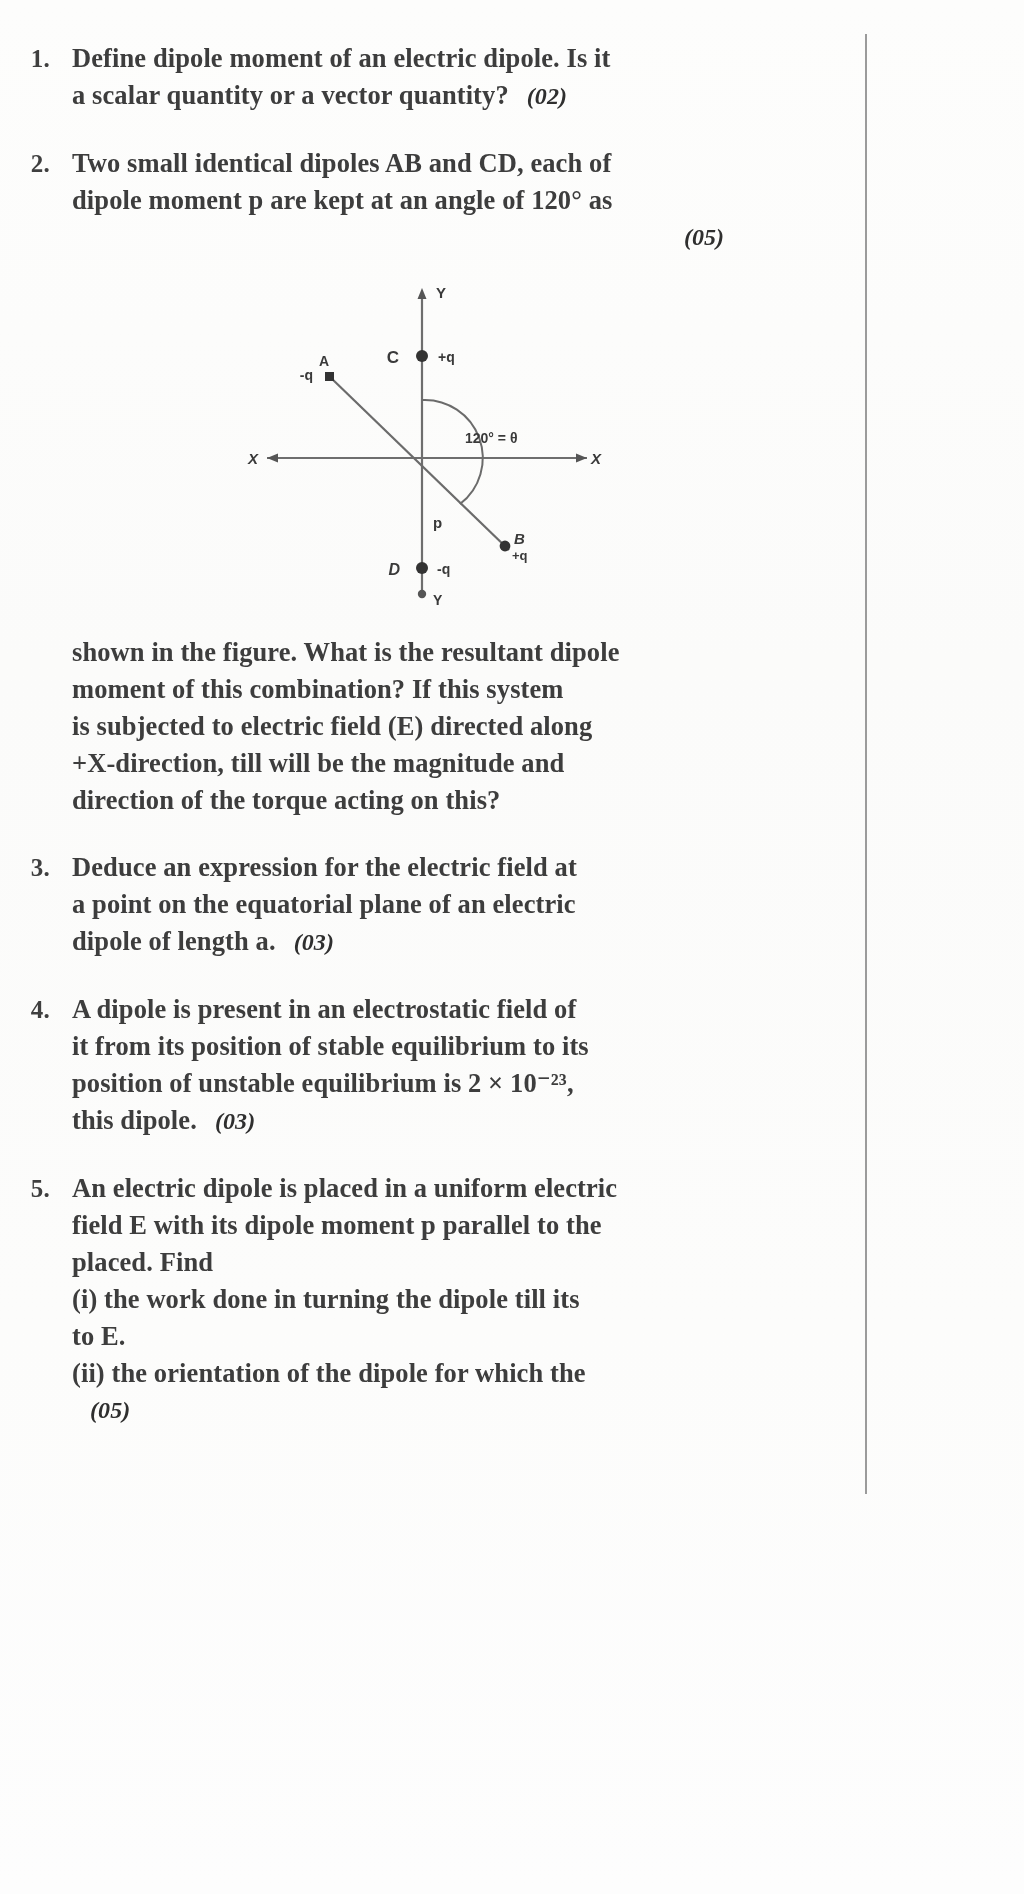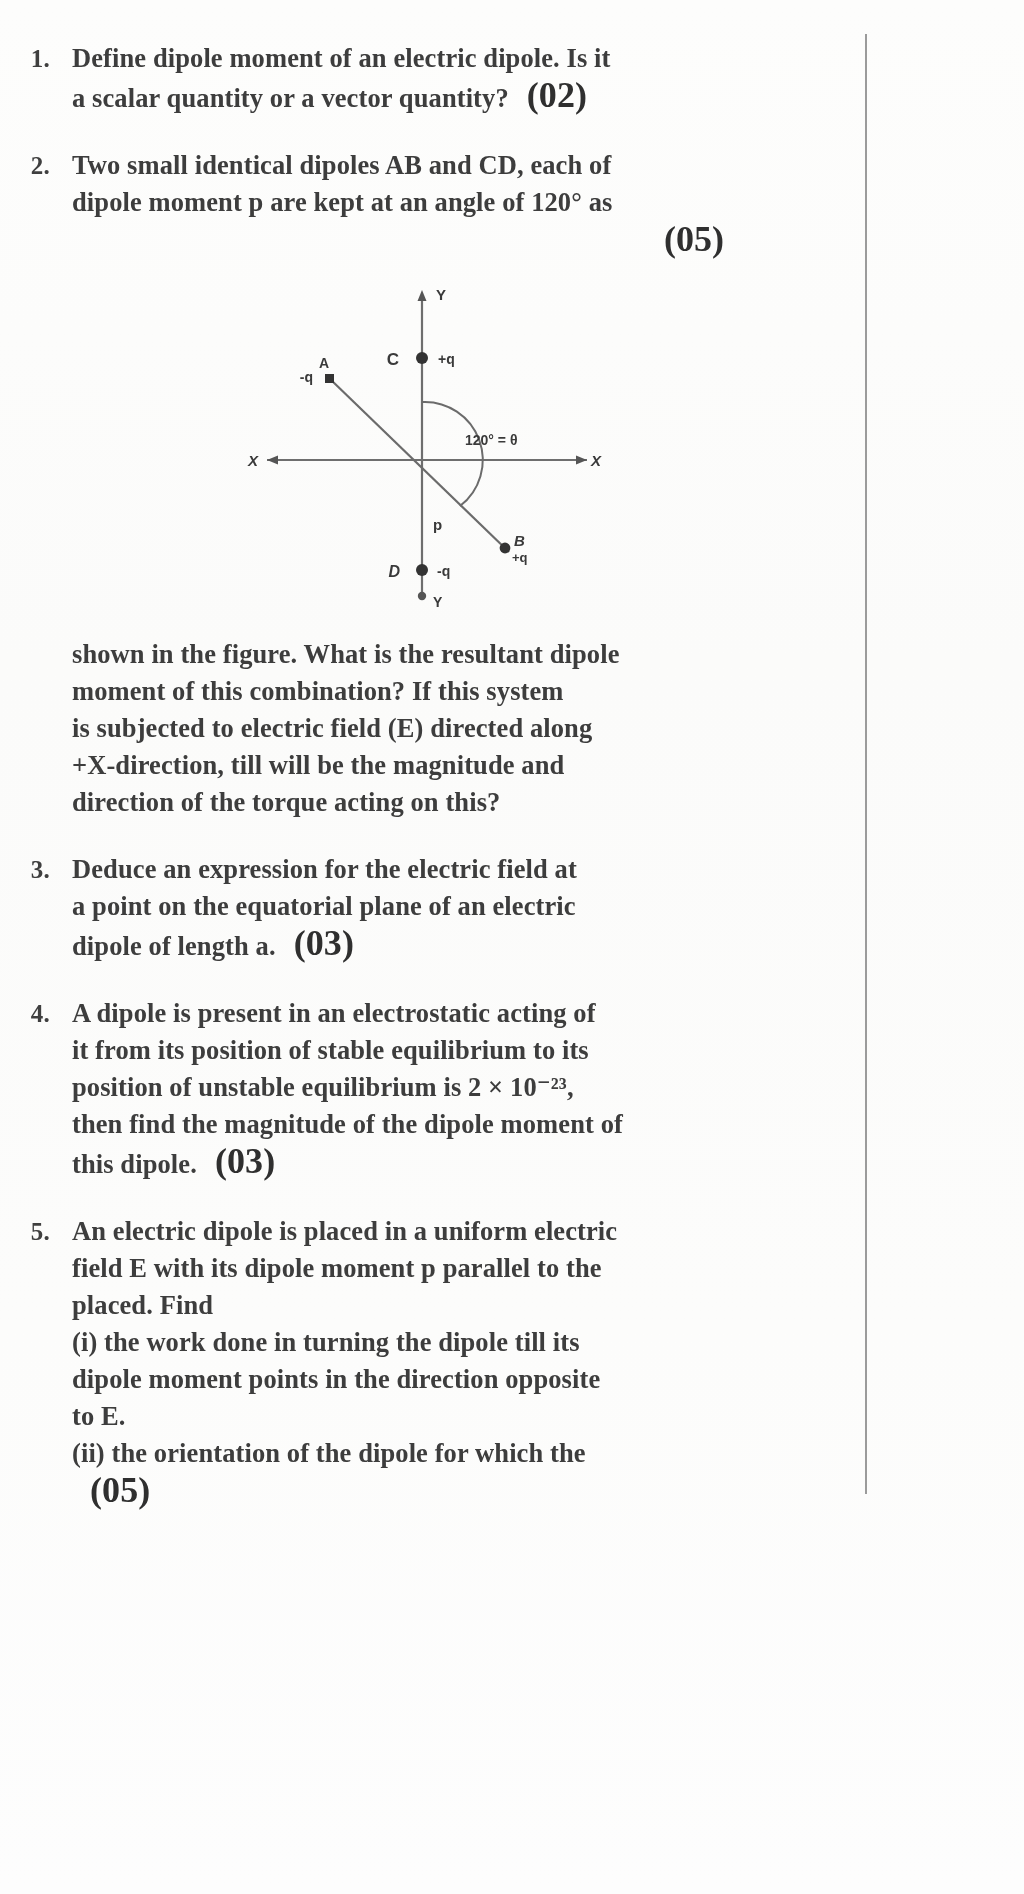--- a/index.html
+++ b/index.html
@@ -71,24 +71,25 @@
     letter-spacing: .1px;
   }
   .qtext p { margin: 0; }
 
   .marks-line {
     display: flex;
     justify-content: flex-end;
     padding-right: 48px;
   }
   .marks-inline {
-    font-size: 36px;
+    font-size: 24px;
     font-weight: 700;
     color: #2f2f2f;
     line-height: 37px;
+    font-style: italic;
   }
   
   .withmarks {
     display: flex;
     align-items: baseline;
   }
   .withmarks .lead { flex: 0 1 auto; }
   .withmarks .marks-inline { margin-left: 18px; padding-right: 44px; }
 
   .para-block { }
@@ -216,41 +217,39 @@
             <span class="marks-inline">(03)</span>
           </div>
         </div>
       </div>
     </div>
 
     <div class="qrow">
       <div class="qnum">4.</div>
       <div class="qbody">
         <div class="qtext">
-          <p>A dipole is present in an electrostatic acting of</p>
+          <p>A dipole is present in an electrostatic field of</p>
           <p>it from its position of stable equilibrium to its</p>
           <p>position of unstable equilibrium is 2 × 10⁻²³,</p>
-          <p>then find the magnitude of the dipole moment of</p>
           <div class="withmarks">
             <span class="lead">this dipole.</span>
             <span class="marks-inline">(03)</span>
           </div>
         </div>
       </div>
     </div>
 
     <div class="qrow">
       <div class="qnum">5.</div>
       <div class="qbody">
         <div class="qtext">
           <p>An electric dipole is placed in a uniform electric</p>
           <p>field E with its dipole moment p parallel to the</p>
           <p>placed. Find</p>
           <p class="sub-item">(i) the work done in turning the dipole till its</p>
-          <p>dipole moment points in the direction opposite</p>
           <p>to E.</p>
           <p class="sub-item">(ii) the orientation of the dipole for which the</p>
           <div class="withmarks">
             <span class="marks-inline">(05)</span>
           </div>
         </div>
       </div>
     </div>
 
   </div>

